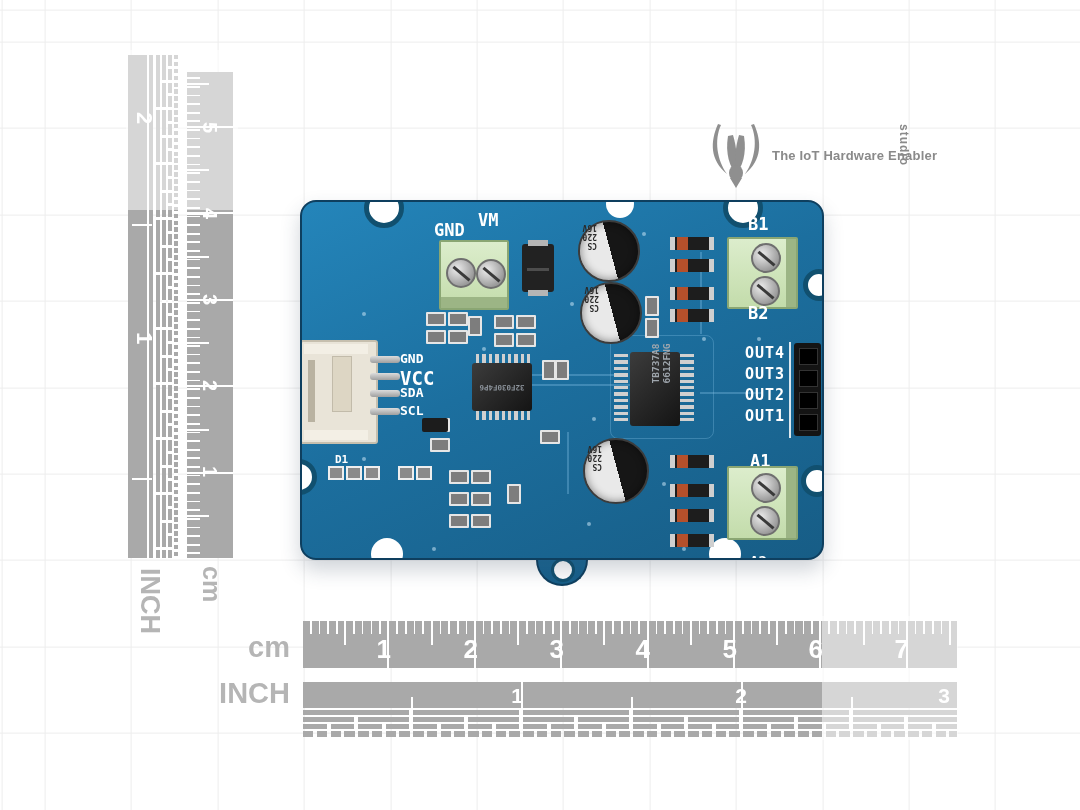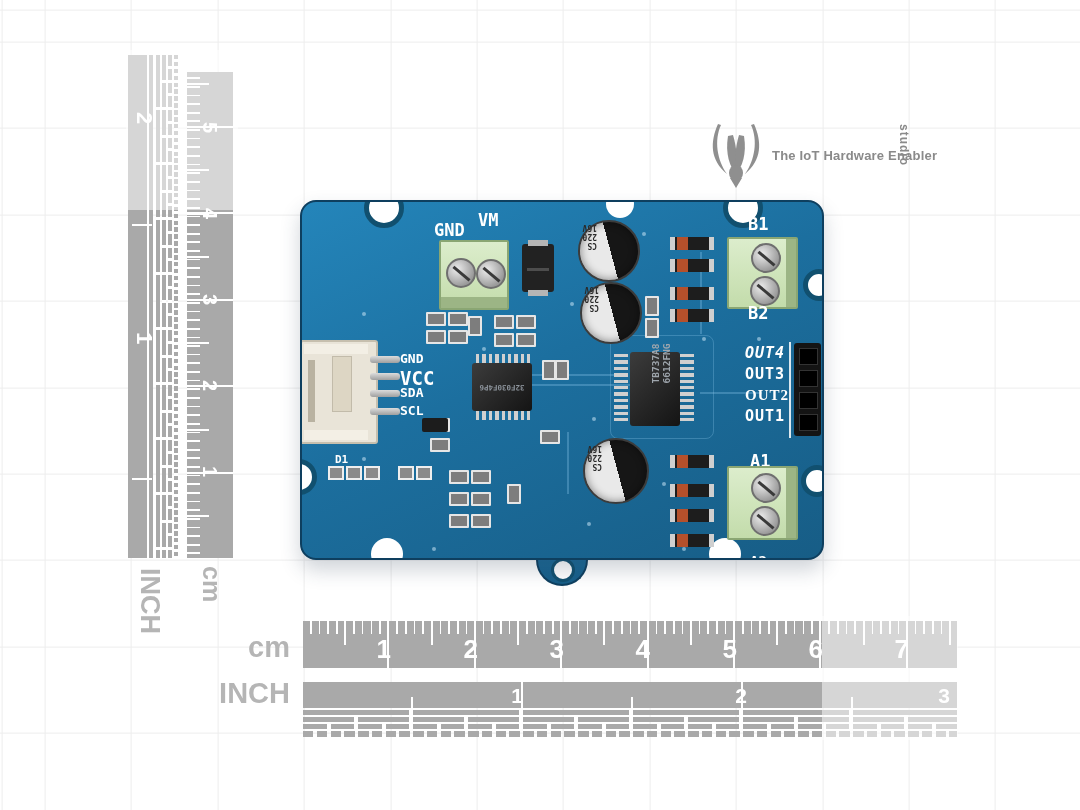--- a/index.html
+++ b/index.html
@@ -318,23 +318,23 @@
         <i class="e1"></i>
         <i class="band"></i>
         <i class="e2"></i>
       </div>
     <div class="diode" style="left:368px;top:332px;">
         <i class="e1"></i>
         <i class="band"></i>
         <i class="e2"></i>
       </div>
 
-    <div class="silk" style="left:443px;top:144px;font-size:15px;letter-spacing:1px;font-style:italic;">OUT4</div>
+    <div class="silk" style="left:443px;top:144px;font-size:15px;letter-spacing:1px;">OUT4</div>
     <div class="silk" style="left:443px;top:165px;font-size:15px;letter-spacing:1px;">OUT3</div>
-    <div class="silk" style="left:443px;top:186px;font-size:15px;letter-spacing:1px;font-family:Liberation Serif, serif;">OUT2</div>
+    <div class="silk" style="left:443px;top:186px;font-size:15px;letter-spacing:1px;">OUT2</div>
     <div class="silk" style="left:443px;top:207px;font-size:15px;letter-spacing:1px;">OUT1</div>
     <div style="left:487px;top:140px;width:2px;height:96px;background:rgba(255,255,255,0.85);"></div>
     <div class="hdr">
       <b style="top:5px;"></b>
       <b style="top:27px;"></b>
       <b style="top:49px;"></b>
       <b style="top:71px;"></b>
     </div>
 
     <div class="silk" style="left:33px;top:252px;font-size:11px;">D1</div>

